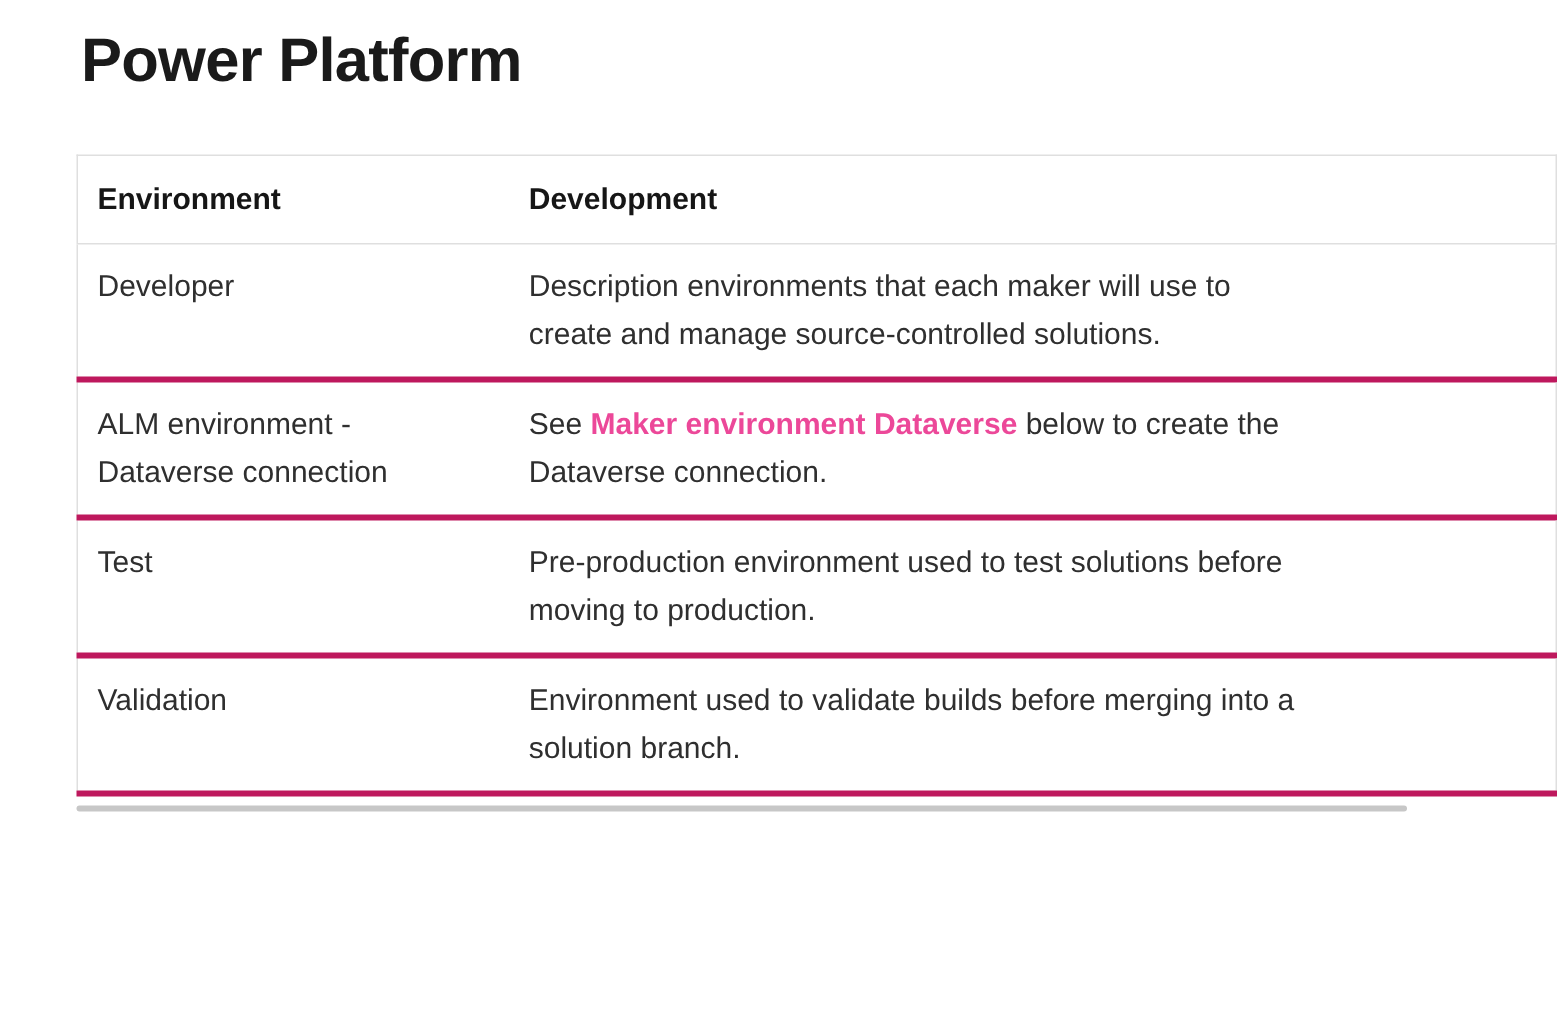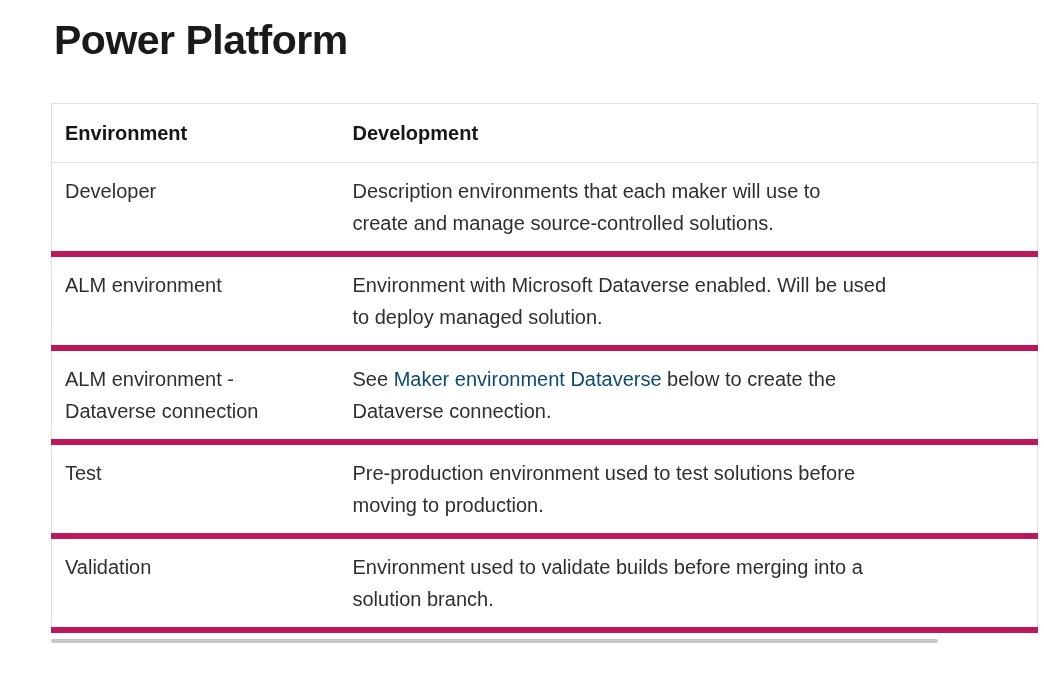--- a/index.html
+++ b/index.html
@@ -43,32 +43,33 @@
     color: #161616;
     padding: 13px 13px;
     line-height: 32px;
     border-bottom: 1px solid #dfdfdf;
     vertical-align: top;
     white-space: pre-line;
   }
   table.env-table td {
     padding: 12px 13px;
     line-height: 32px;
-    border-bottom: 6px solid #be185d;
+    border-bottom: 4px solid #be185d;
     vertical-align: top;
     white-space: pre-line;
   }
   table.env-table th.col-env,
   table.env-table td.col-env {
     width: 288px;
   }
   a.doc-link {
-    color: #0c4a6e;
+    color: #ec4899;
     text-decoration: none;
     cursor: pointer;
+    font-weight: bold;
   }
   .h-scrollbar {
     width: 887px;
     height: 4px;
     margin-top: 6px;
     background: #c7c7c7;
     border-radius: 2px;
   }
 </style>
 </head>
@@ -86,25 +87,20 @@
           <th>Development</th>
         </tr>
       </thead>
       <tbody>
         <tr>
           <td class="col-env">Developer</td>
           <td>Description environments that each maker will use to
 create and manage source-controlled solutions.</td>
         </tr>
         <tr>
-          <td class="col-env">ALM environment</td>
-          <td>Environment with Microsoft Dataverse enabled. Will be used
-to deploy managed solution.</td>
-        </tr>
-        <tr>
           <td class="col-env">ALM environment -
 Dataverse connection</td>
           <td><span>See </span><a class="doc-link" href="#">Maker environment Dataverse</a><span> below to create the
 Dataverse connection.</span></td>
         </tr>
         <tr>
           <td class="col-env">Test</td>
           <td>Pre-production environment used to test solutions before
 moving to production.</td>
         </tr>

